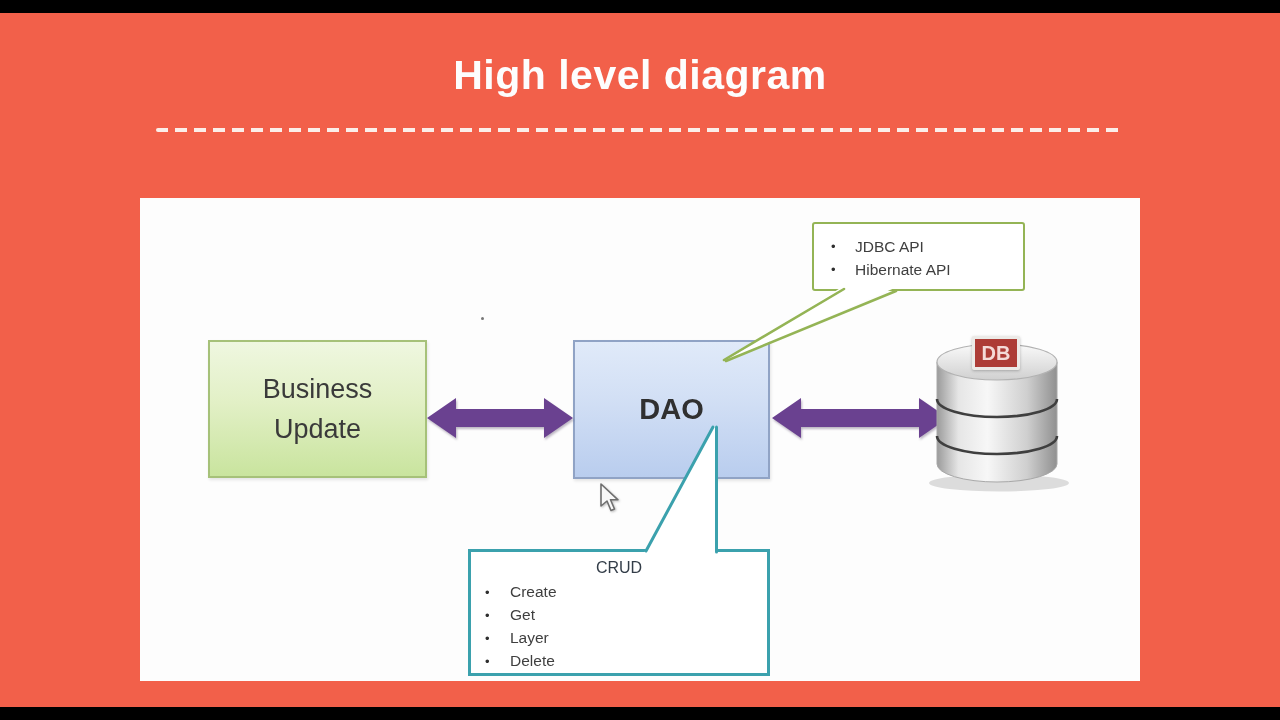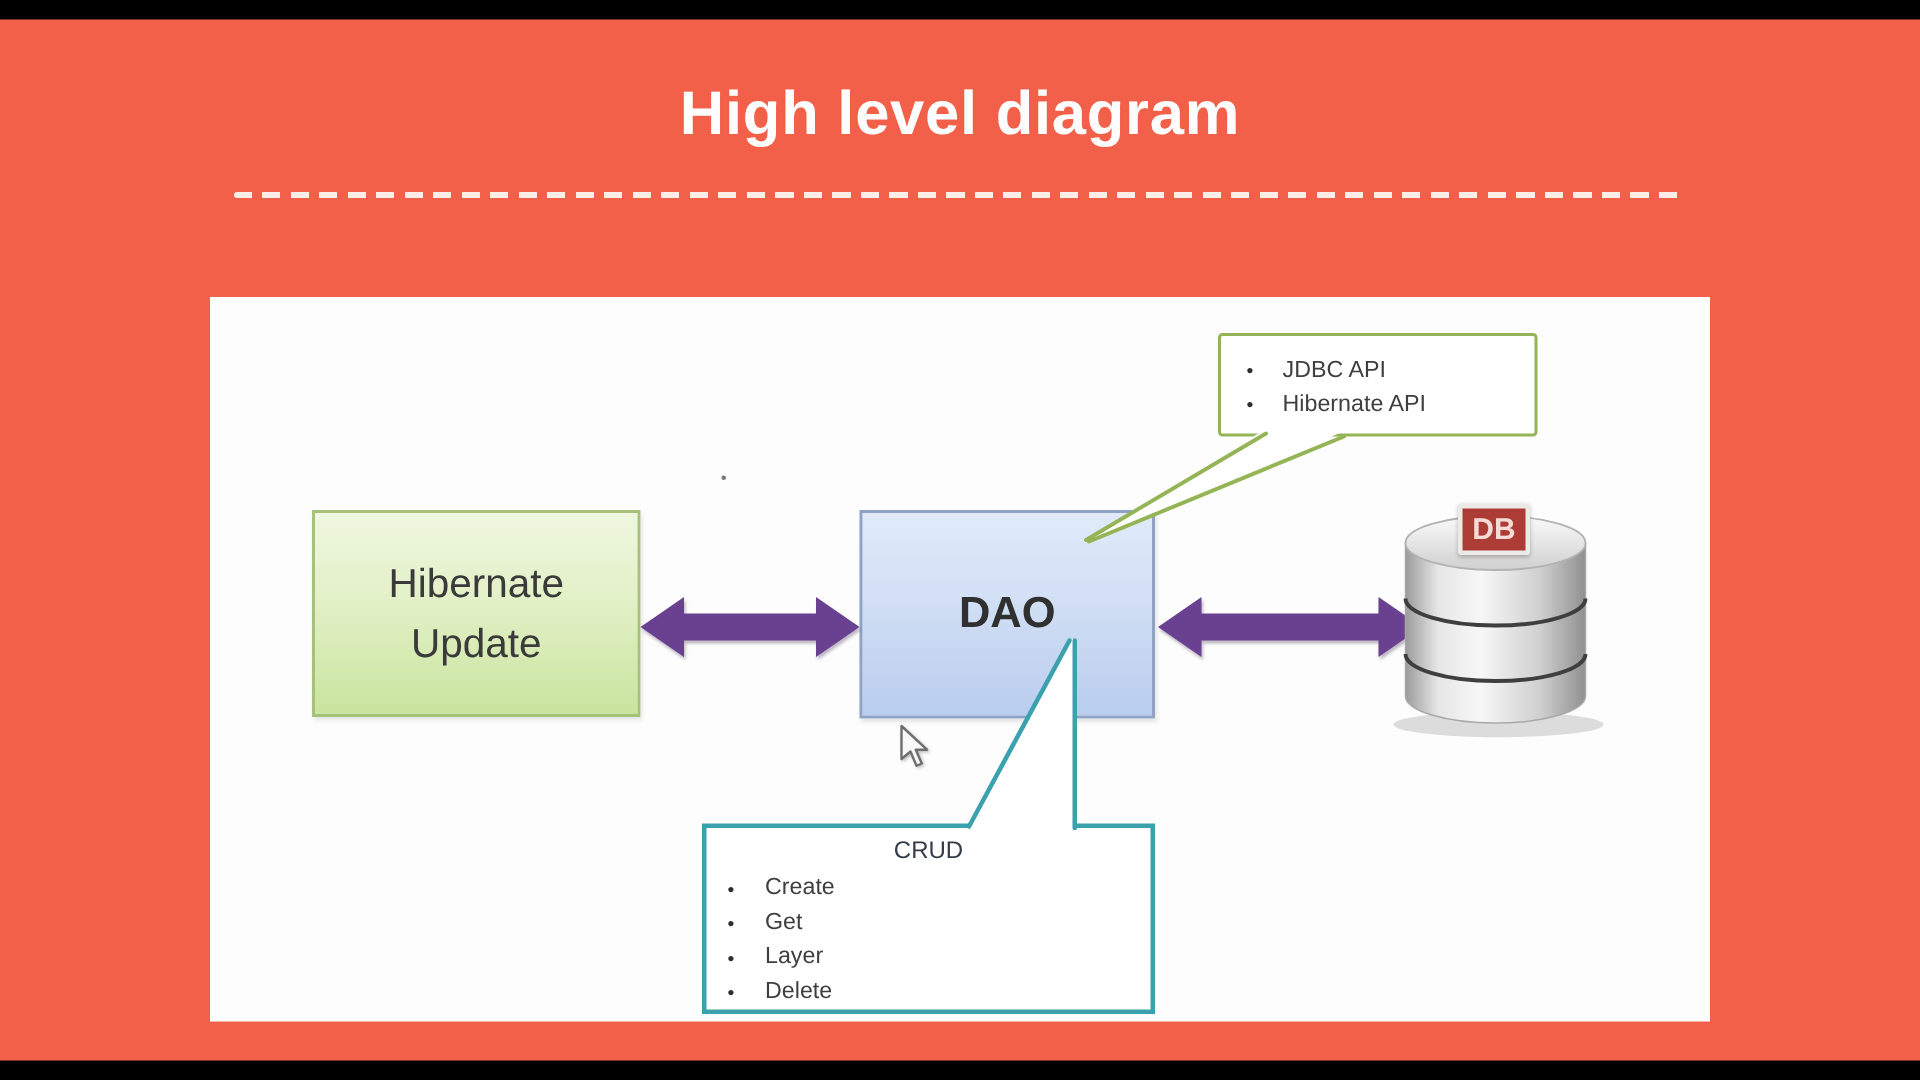--- a/index.html
+++ b/index.html
@@ -91,21 +91,21 @@
 <div class="letterbox bottom"></div>
 
 <div class="slide-title">High level diagram</div>
 <div class="title-underline"></div>
 
 <div class="panel">
 
   <div class="speck"></div>
 
   <div class="biz-box">
-    <div>Hibernate</div>
+    <div>Business</div>
     <div>Update</div>
   </div>
 
   <div class="dao-box">
     <span>DAO</span>
   </div>
 
   <div class="api-callout">
     <div class="callout-row">
       <span class="bullet">•</span>

